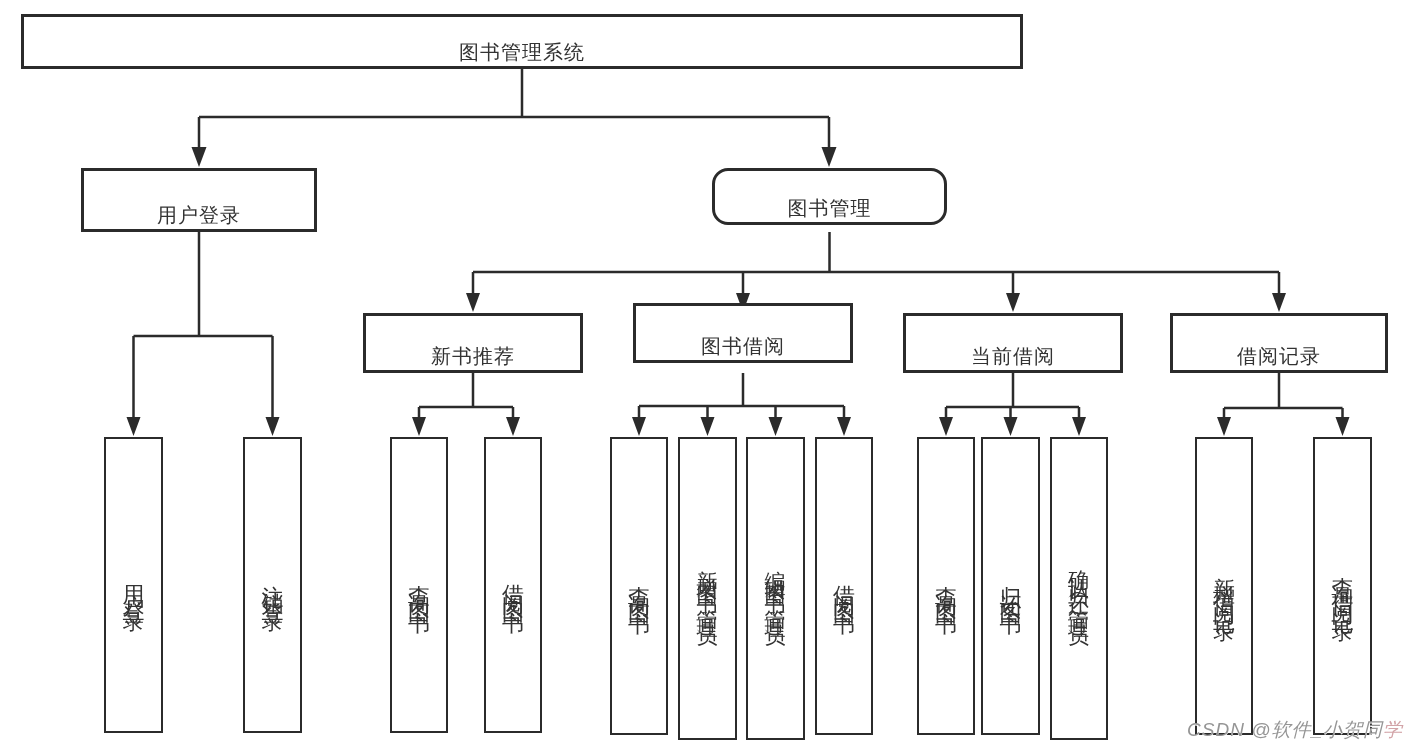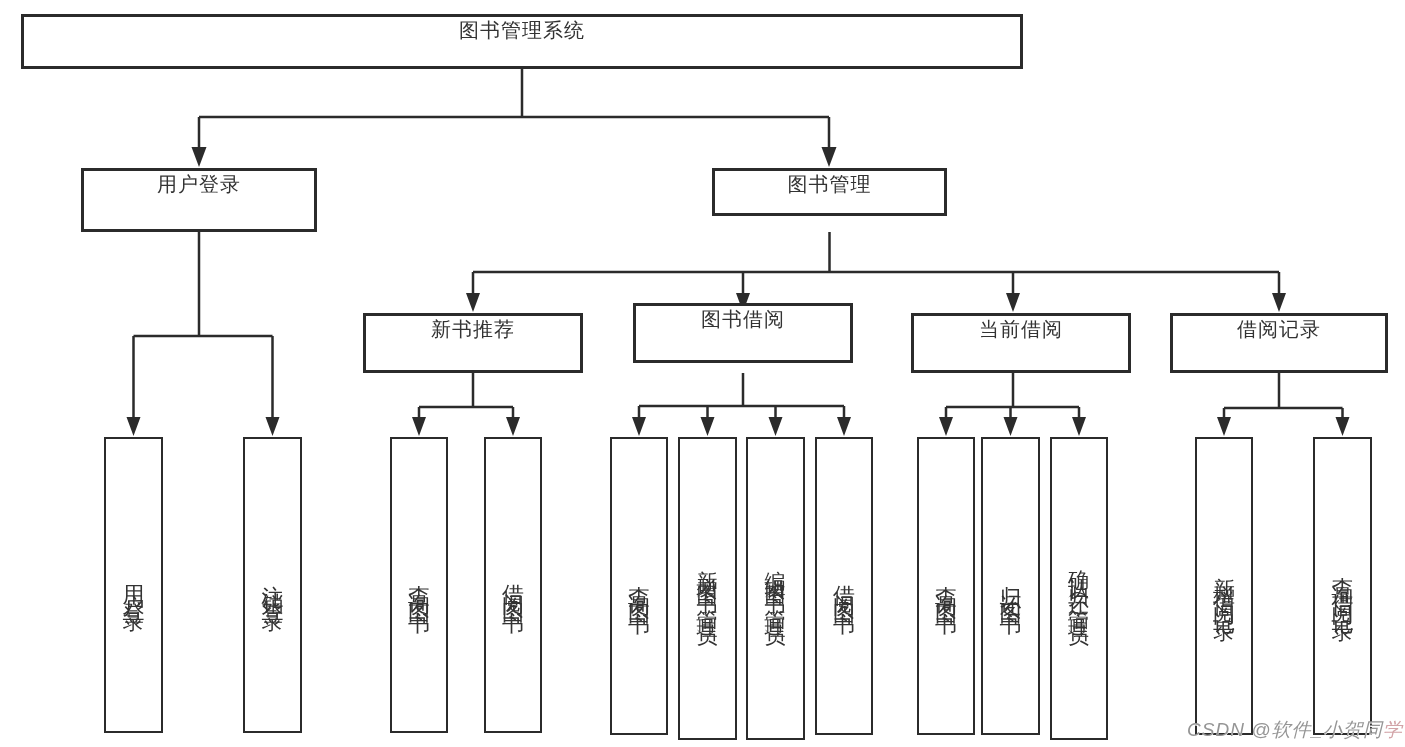--- a/index.html
+++ b/index.html
@@ -9,21 +9,21 @@
     background:#ffffff;
     font-family:"Liberation Sans","DejaVu Sans",sans-serif;
     overflow:hidden;
   }
   #connectors{position:absolute;left:0;top:0;width:1405px;height:747px;}
   #connectors path.line{fill:none;stroke:var(--line,#2b2b2b);stroke-width:2.5;}
   #connectors path.arrow{fill:var(--line,#2b2b2b);stroke:none;}
   .hnode{
     position:absolute;box-sizing:border-box;
     background:#ffffff;border:3px solid var(--line,#2b2b2b);
-    display:flex;align-items:flex-start;justify-content:center;
+    display:flex;align-items:flex-end;justify-content:center;
   }
   .hnode span{
     font-size:20px;color:var(--text,#333333);
     letter-spacing:1px;white-space:nowrap;
   }
   .vnode{
     position:absolute;box-sizing:border-box;
     background:#ffffff;border:2.5px solid var(--line,#2b2b2b);
     display:flex;align-items:center;justify-content:center;
   }
@@ -61,31 +61,31 @@
     <path class="arrow" d="M412,417 H426 L419,436 Z M506,417 H520 L513,436 Z M632,417 H646 L639,436 Z M700.5,417 H714.5 L707.5,436 Z M768.5,417 H782.5 L775.5,436 Z M837,417 H851 L844,436 Z M939,417 H953 L946,436 Z M1003.5,417 H1017.5 L1010.5,436 Z M1072,417 H1086 L1079,436 Z M1217,417 H1231 L1224,436 Z M1335.5,417 H1349.5 L1342.5,436 Z"></path>
   </svg>
 
   <div class="hnode" style="left:21px;top:14px;width:1002px;height:55px;">
     <span>图书管理系统</span>
   </div>
 
   <div class="hnode" style="left:81px;top:168px;width:236px;height:64px;">
     <span>用户登录</span>
   </div>
-  <div class="hnode" style="left:712px;top:168px;width:235px;height:48px;">
+  <div class="hnode" style="left:712px;top:168px;width:235px;height:57px;border-radius:16px;">
     <span>图书管理</span>
   </div>
 
   <div class="hnode" style="left:363px;top:313px;width:220px;height:60px;">
     <span>新书推荐</span>
   </div>
   <div class="hnode" style="left:633px;top:303px;width:220px;height:60px;">
     <span>图书借阅</span>
   </div>
-  <div class="hnode" style="left:903px;top:313px;width:220px;height:60px;margin-left:8px;">
+  <div class="hnode" style="left:903px;top:313px;width:220px;height:60px;">
     <span>当前借阅</span>
   </div>
   <div class="hnode" style="left:1170px;top:313px;width:218px;height:60px;">
     <span>借阅记录</span>
   </div>
 
   <div class="vnode" style="left:104px;top:437px;width:59px;height:296px;">
     <span>用户登录</span>
   </div>
   <div class="vnode" style="left:243px;top:437px;width:59px;height:296px;">

